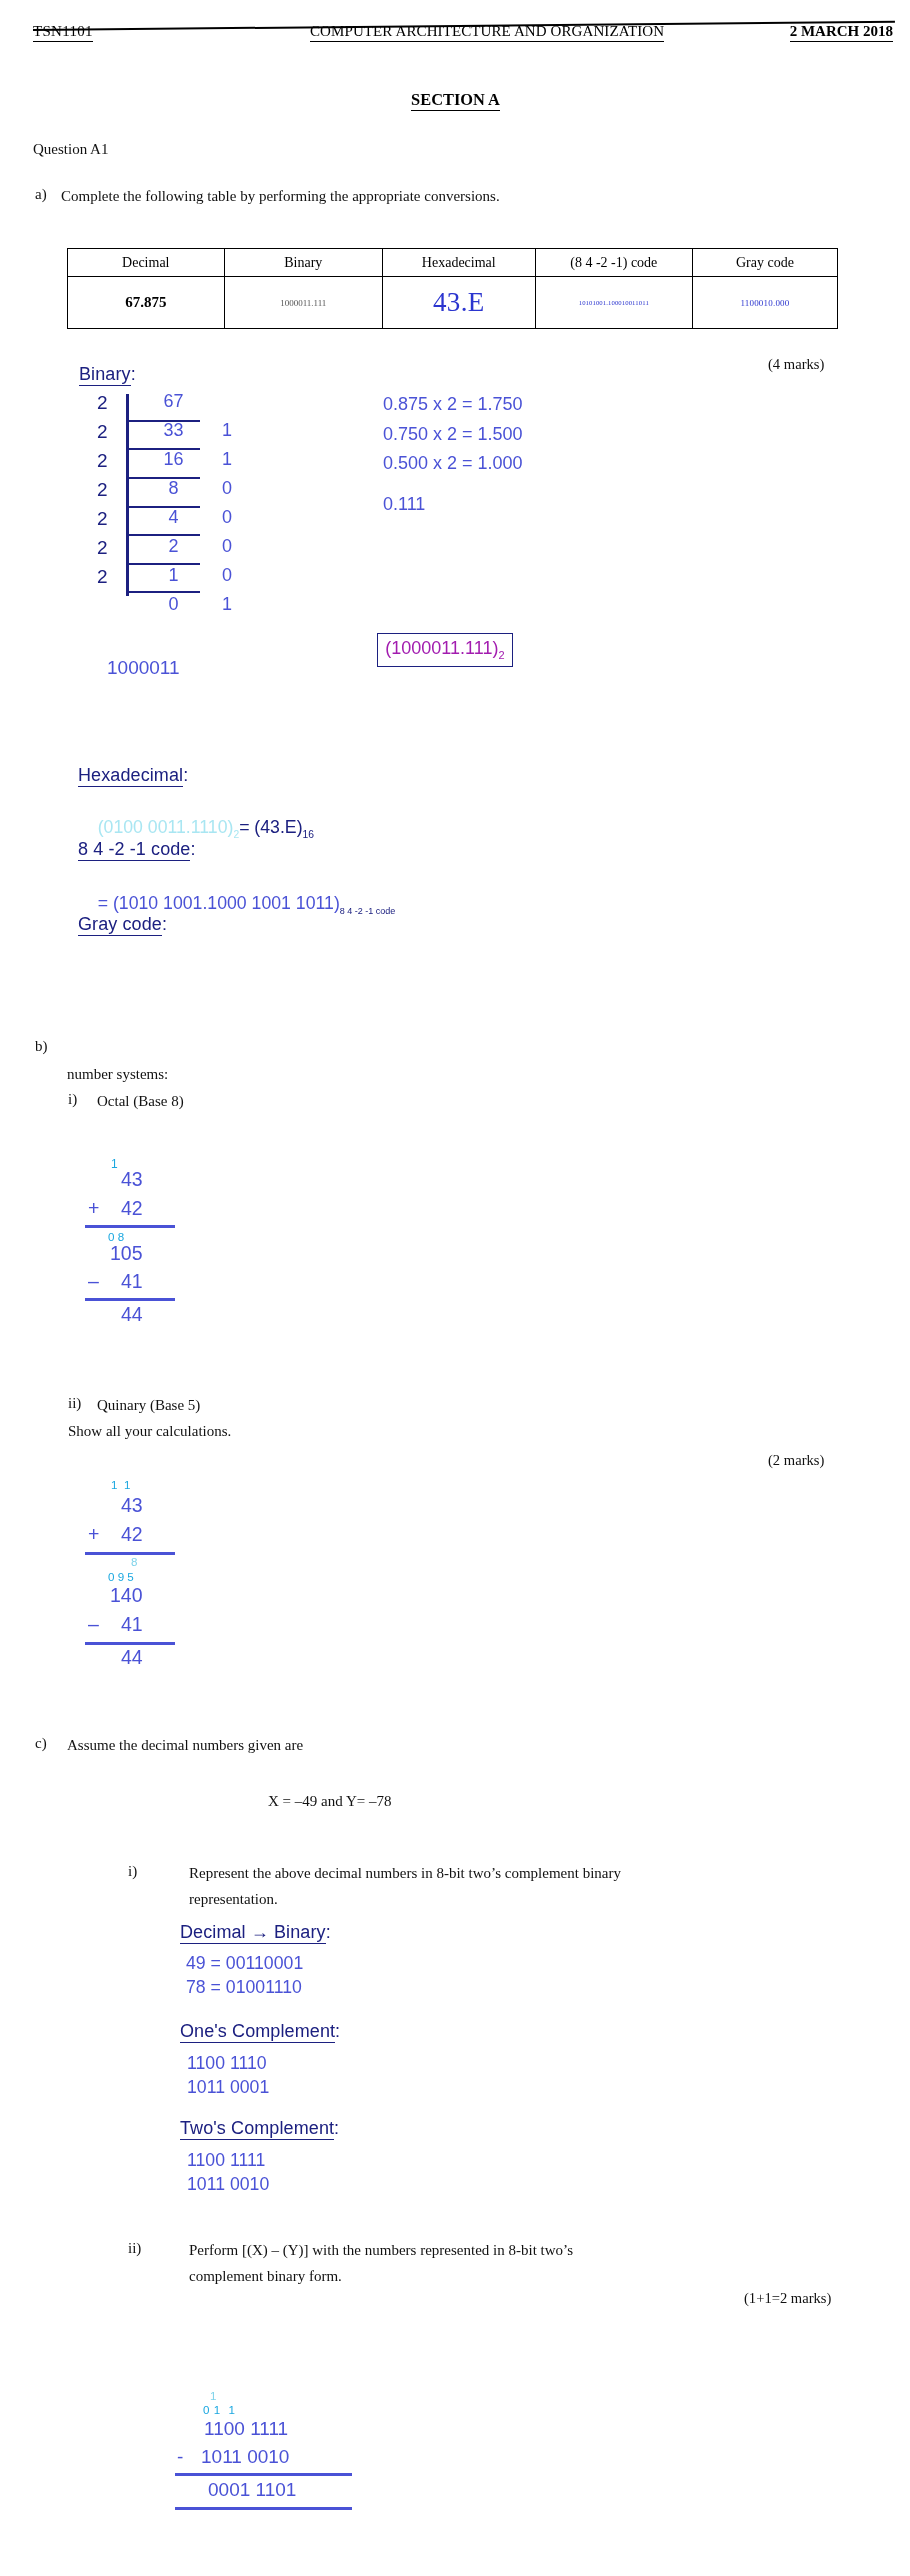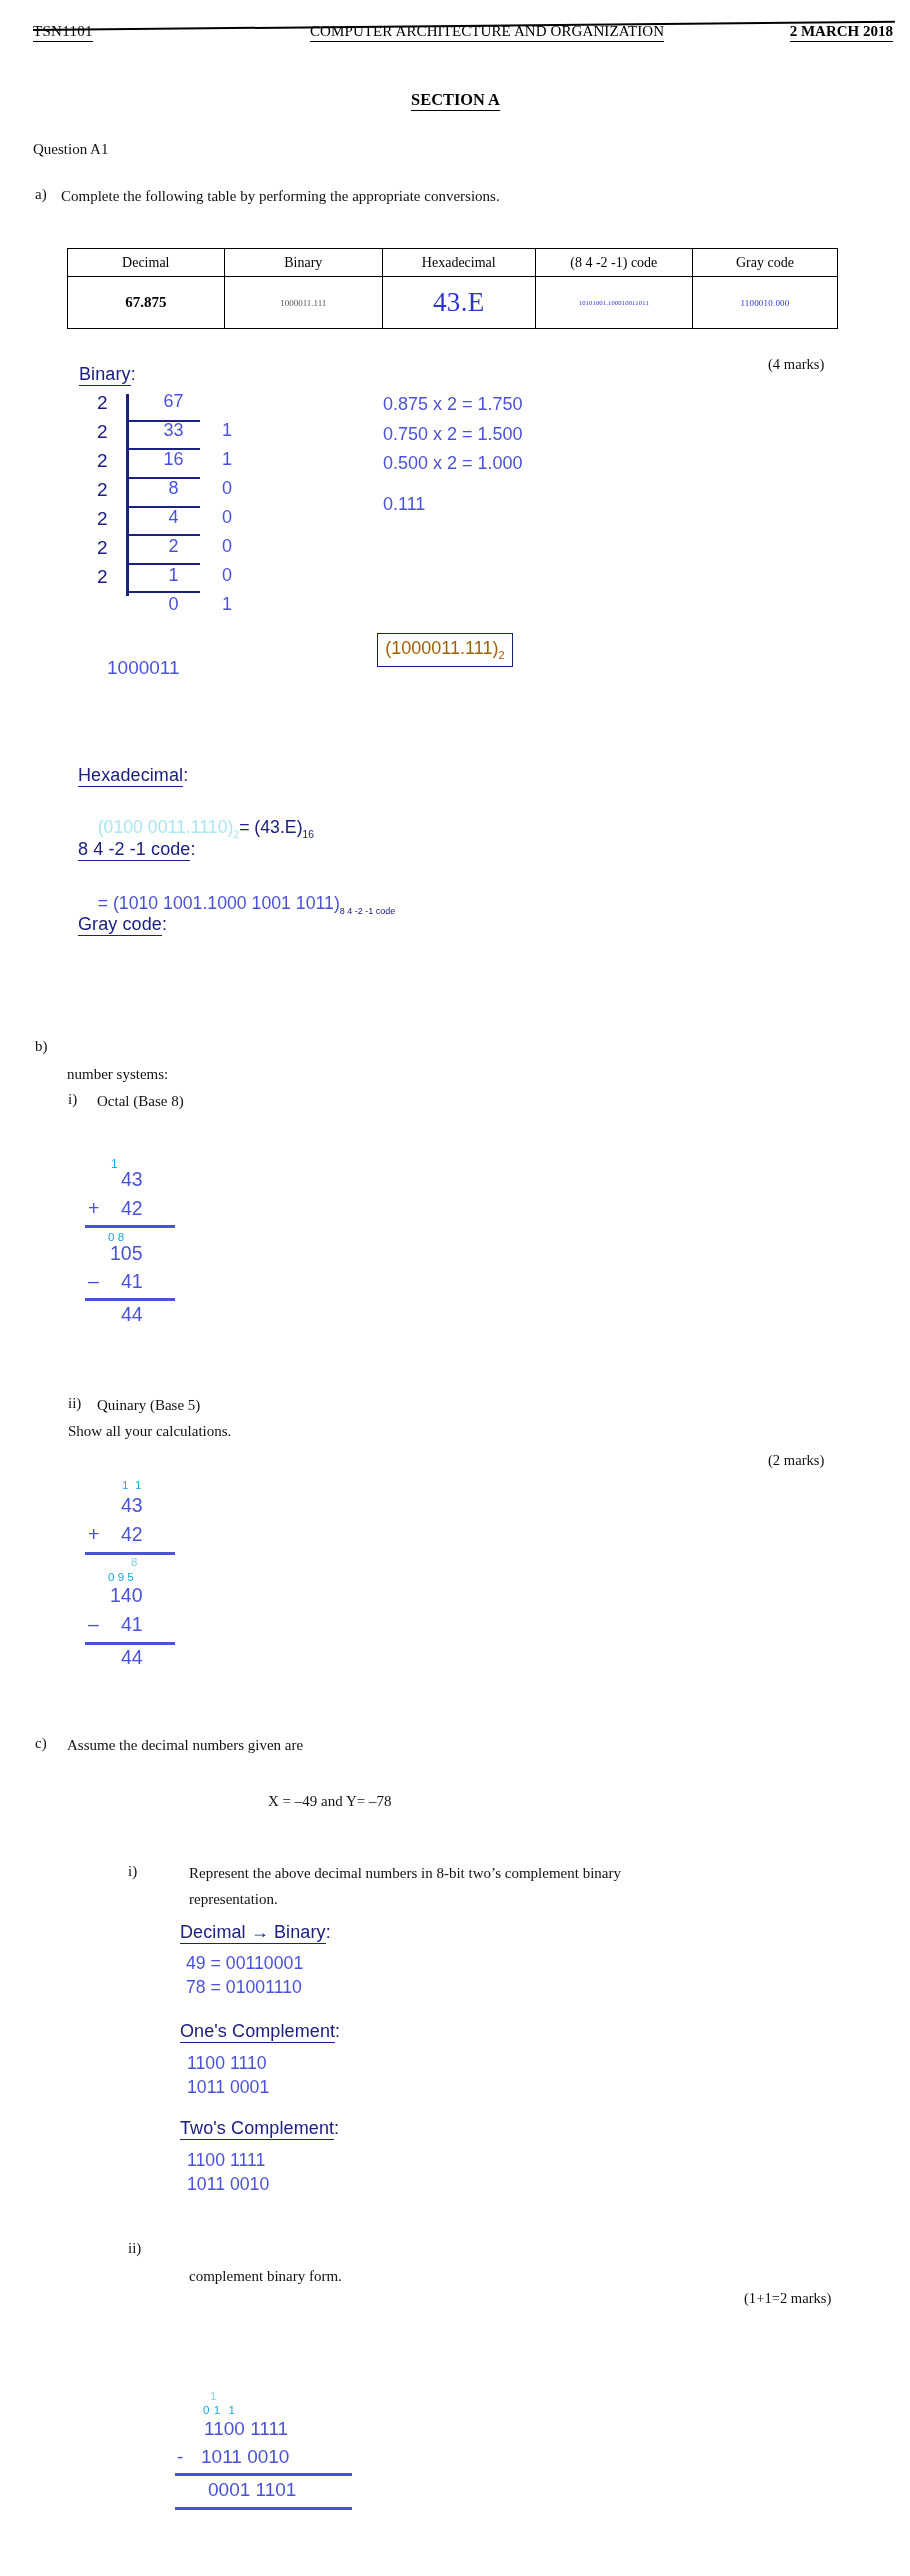--- a/index.html
+++ b/index.html
@@ -60,21 +60,21 @@
              font-size:18px; color:#4a52d6; font-family:"Liberation Sans", sans-serif; }
   .lad-rem { position:absolute; left:125px; top:1.2px; font-size:18px; color:#4a52d6;
              font-family:"Liberation Sans", sans-serif; }
   .lad-vbar { position:absolute; left:29px; top:3.7px; width:3px; height:202px; background:#1c2080; }
   .lad-hbar { position:absolute; left:29px; width:74px; height:2.4px; background:#1c2080; }
 
   .frac-line { position:absolute; font-size:18px; color:#4a52d6;
                font-family:"Liberation Sans", sans-serif; white-space:pre; }
 
   .boxed { position:absolute; border:1.2px solid #1c2080; padding:3.7px 7.3px 5.5px 7.3px;
-           font-size:18px; color:#a16207; font-family:"Liberation Sans", sans-serif; }
+           font-size:18px; color:#a21caf; font-family:"Liberation Sans", sans-serif; }
   .boxed sub { font-size:11px; }
 
   .ans-line { position:absolute; font-size:17.7px; color:#4a52d6;
               font-family:"Liberation Sans", sans-serif; white-space:pre; }
   .ans-line sub { font-size:10.3px; }
   .ans-line .lt { color:#a9e6f2; }
   .ans-line .sub-small { font-size:9px; color:#1c2080; }
 
   
   .calc { position:absolute; font-family:"Liberation Sans", sans-serif; }
@@ -234,21 +234,21 @@
     <span class="rule" style="left:85px; top:1298px; width:90px;"></span>
     <span class="row" style="left:121px; top:1303px;">44</span>
   </div>
 
   <div class="q-label" style="left:68px; top:1395px;">ii)</div>
   <div class="q" style="left:97px; top:1395px;">Quinary (Base 5)</div>
   <div class="q" style="left:68px; top:1421px;">Show all your calculations.</div>
   <div class="marks" style="left:768px; top:1452px;">(2 marks)</div>
 
   <div class="calc" style="left:0; top:0;">
-    <span class="carry cyan" style="left:122px; top:1478px;">1  1</span>
+    <span class="carry cyan" style="left:111px; top:1478px;">1  1</span>
     <span class="row" style="left:121px; top:1494px;">43</span>
     <span class="row" style="left:88px; top:1523px;">+</span>
     <span class="row" style="left:121px; top:1523px;">42</span>
     <span class="rule" style="left:85px; top:1552px; width:90px;"></span>
     <span class="carry palecy" style="left:131px; top:1555px;">8</span>
     <span class="carry cyan" style="left:108px; top:1570px;">0 9 5</span>
     <span class="row" style="left:110px; top:1584px;">140</span>
     <span class="row" style="left:88px; top:1613px;">–</span>
     <span class="row" style="left:121px; top:1613px;">41</span>
     <span class="rule" style="left:85px; top:1642px; width:90px;"></span>
@@ -275,20 +275,21 @@
   <div class="bits" style="left:187px; top:2053px;">1100 1110</div>
   <div class="bits" style="left:187px; top:2077px;">1011 0001</div>
 
   <div class="hw-head" style="left:180px; top:2118px;">
     <u>Two's Complement</u><span class="colon">:</span>
   </div>
   <div class="bits" style="left:187px; top:2150px;">1100 1111</div>
   <div class="bits" style="left:187px; top:2174px;">1011 0010</div>
 
   <div class="q-label" style="left:128px; top:2240px;">ii)</div>
+  <div class="q" style="left:189px; top:2240px; width:688px;">Perform  [(X)  –  (Y)]  with  the  numbers  represented  in  8-bit  two’s</div>
   <div class="q" style="left:189px; top:2266px;">complement binary form.</div>
   <div class="marks" style="left:744px; top:2290px;">(1+1=2 marks)</div>
 
   <div class="calc" style="left:0; top:0;">
     <span class="carry palecy" style="left:210px; top:2389px;">1</span>
     <span class="carry cyan" style="left:203px; top:2403px; letter-spacing:0.6px;">0 1  1</span>
     <span class="row" style="left:204px; top:2418px; font-size:19px;">1100 1111</span>
     <span class="row" style="left:177px; top:2446px; font-size:19px;">-</span>
     <span class="row" style="left:201px; top:2446px; font-size:19px;">1011 0010</span>
     <span class="rule" style="left:175px; top:2473px; width:177px;"></span>

